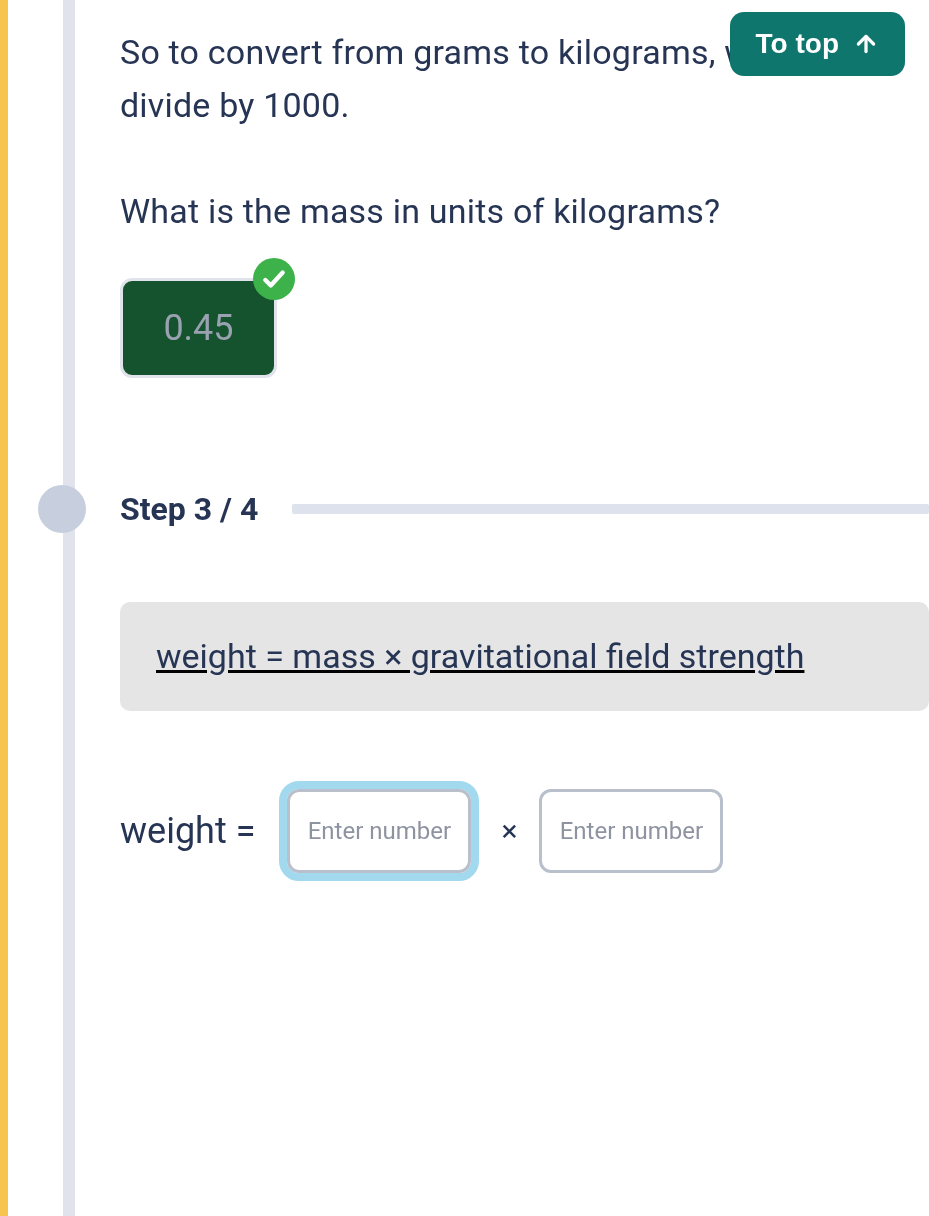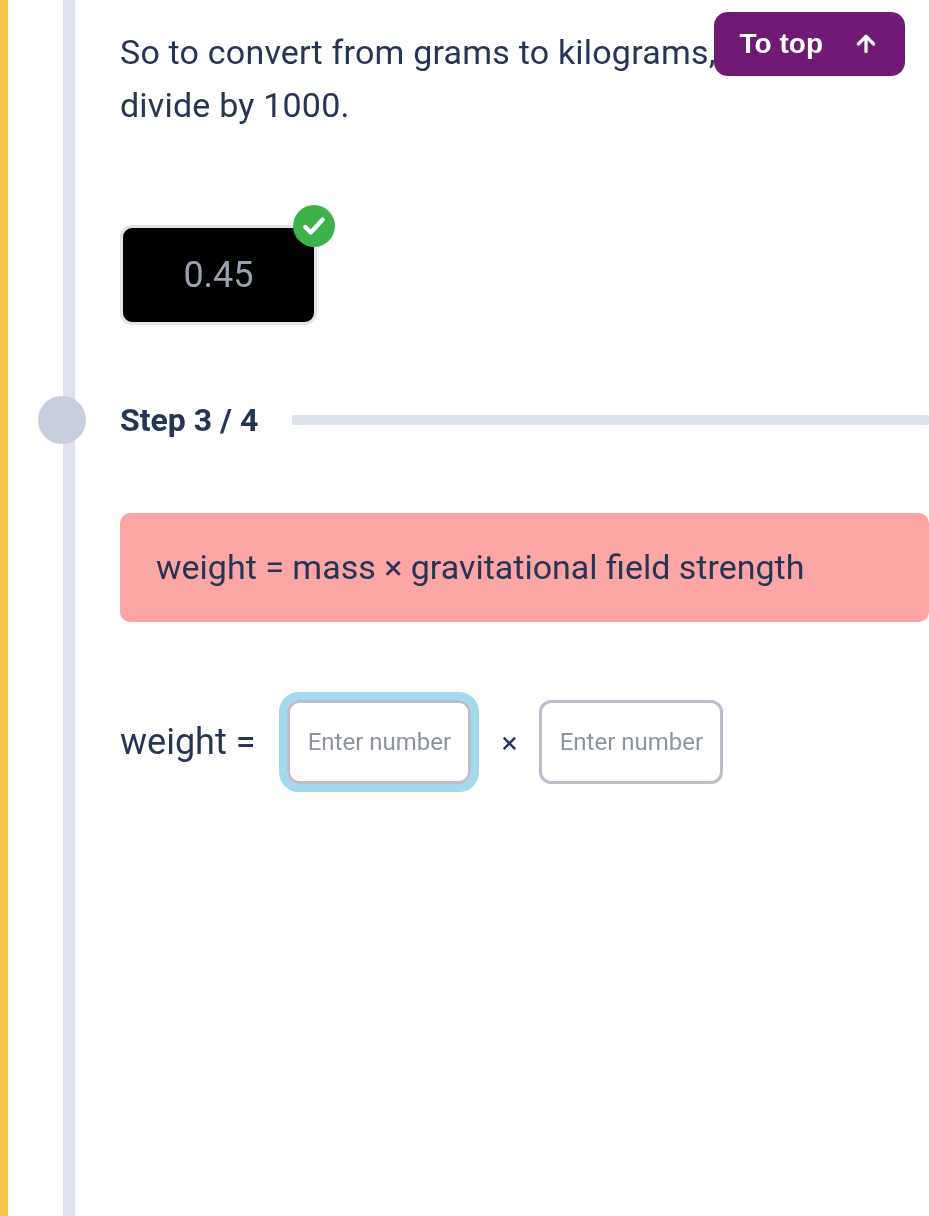--- a/index.html
+++ b/index.html
@@ -44,30 +44,30 @@
     }
     .para-spacing {
       margin-bottom: 54px;
     }
     .answer-box-wrap {
       position: relative;
       display: inline-block;
       margin-top: 40px;
     }
     .answer-box {
-      width: 197px;
+      width: 157px;
       height: 100px;
       border: 3px solid #e0e3eb;
       border-radius: 12px;
       display: flex;
       align-items: center;
       justify-content: center;
       font-size: 36px;
       color: #9aa1b1;
-      background: #000000;
+      background: #14532d;
     }
     .check-badge {
       position: absolute;
       top: -20px;
       right: -18px;
       width: 42px;
       height: 42px;
       background: #3db24a;
       border-radius: 50%;
       display: flex;
@@ -75,21 +75,21 @@
       justify-content: center;
     }
     .check-badge svg {
       width: 26px;
       height: 26px;
     }
     .step-row {
       display: flex;
       align-items: center;
       position: relative;
-      margin-top: 76px;
+      margin-top: 112px;
     }
     .step-dot {
       position: absolute;
       left: -82px;
       width: 48px;
       height: 48px;
       border-radius: 50%;
       background: #c7cedd;
     }
     .step-label {
@@ -102,25 +102,26 @@
       flex: 1;
       height: 10px;
       background: #dde2ec;
       margin-left: 34px;
       border-radius: 2px;
     }
     .step3-content {
       margin-top: 74px;
     }
     .equation-box {
-      background: #fca5a5;
+      background: #e5e5e5;
       border-radius: 10px;
       padding: 28px 36px;
       margin-top: 56px;
       margin-bottom: 56px;
+      text-decoration: underline;
     }
     .equation-text {
       font-size: 34px;
       color: #273555;
       line-height: 1.55;
     }
     .weight-row {
       display: flex;
       align-items: center;
       margin-top: 70px;
@@ -153,30 +154,30 @@
     }
     .times-sym {
       font-size: 30px;
       color: #273555;
       margin: 0 22px;
     }
     .to-top-btn {
       position: absolute;
       top: 12px;
       right: 24px;
-      background: #701a75;
+      background: #0f766e;
       color: #fff;
       font-size: 28px;
       font-weight: 600;
       border: none;
       border-radius: 14px;
       padding: 16px 26px;
       display: flex;
       align-items: center;
-      gap: 30px;
+      gap: 14px;
       cursor: pointer;
     }
     .to-top-btn svg {
       width: 26px;
       height: 26px;
     }
     input::placeholder {
       color: #8d93a1;
     }
   </style>
@@ -189,20 +190,21 @@
 <button class="to-top-btn">
   <span>To top</span>
   <svg viewBox="0 0 24 24" fill="none" stroke="white" stroke-width="3" stroke-linecap="round" stroke-linejoin="round">
     <path d="M12 19V5"></path>
     <path d="M5 12l7-7 7 7"></path>
   </svg>
 </button>
 
 <div class="content">
   <p class="paragraph para-spacing">So to convert from grams to kilograms, we need to divide by 1000.</p>
+  <p class="paragraph">What is the mass in units of kilograms?</p>
 
   <div class="answer-box-wrap">
     <div class="answer-box">0.45</div>
     <div class="check-badge">
       <svg viewBox="0 0 24 24" fill="none" stroke="white" stroke-width="4" stroke-linecap="round" stroke-linejoin="round">
         <polyline points="4 13 9 18 20 6"></polyline>
       </svg>
     </div>
   </div>
 

